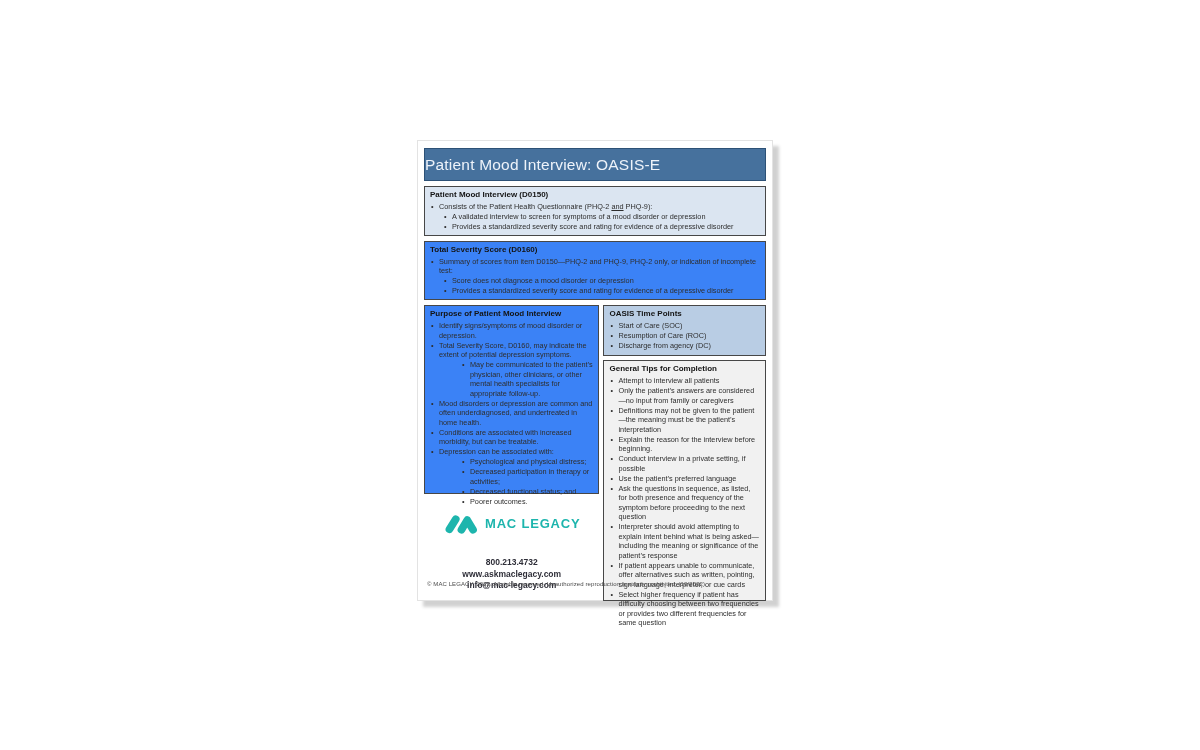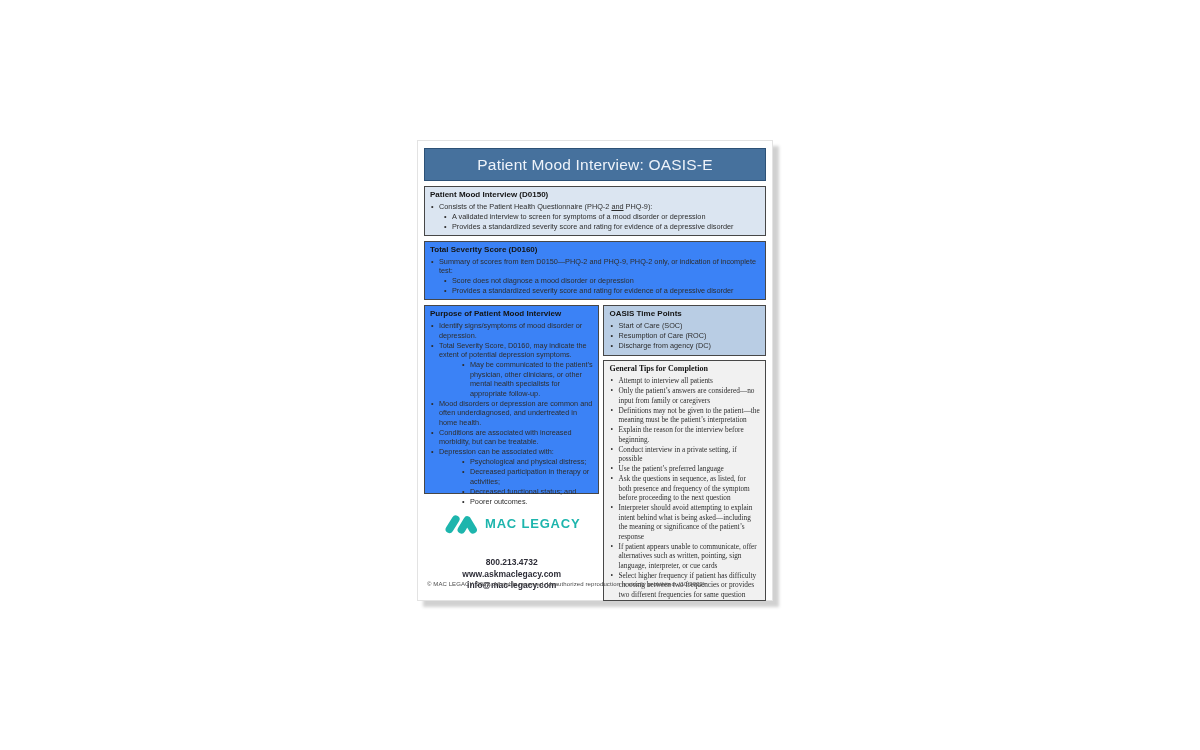--- a/index.html
+++ b/index.html
@@ -10,21 +10,21 @@
 
   .page {
     position:absolute; left:417px; top:140px; width:356px; height:461px;
     background:#ffffff; border:1px solid #e3e3e3;
     box-shadow:6px 6px 3px rgba(0,0,0,0.18);
     padding:7px 6px 0 6px;
   }
 
   .title-bar {
     height:33px; background:#46719d; border:1px solid #2d5176;
-    display:flex; align-items:center; justify-content:center;
+    display:flex; align-items:center; 
     color:#eef3fa; font-size:15.5px; letter-spacing:0.2px;
   }
 
   .box { border:1px solid #474747; background:#3b82f6; padding:2px 5px 3px 5px; }
   .box.blue   { background:#dbe5f1; }
   .box.medblue{ background:#b9cde4; }
   .box.gray   { background:#f1f1f1; }
 
   .box-header { font-weight:bold; text-align:left; font-size:8px; color:#141414;
                 margin:1px 0 2px 0; line-height:1.25; }
@@ -38,21 +38,21 @@
   ul.blist u { text-decoration:underline; }
 
   .section { margin-top:5px; }
 
   .cols { display:flex; margin-top:5px; align-items:flex-start; }
   .col-left  { width:176px; }
   .col-right { width:163px; margin-left:4px; }
 
   .purpose-box { height:189px; }
   .timepoints-box { height:51px; }
-  .tips-box { height:241px; margin-top:4px;font-family:Liberation Serif, serif; }
+  .tips-box { height:241px; margin-top:4px; }
 
   .logo-row { margin-top:17px; display:flex; align-items:center; justify-content:center; }
   .logo-mark { width:36px; height:25px; margin-right:6px; flex:0 0 auto; }
   .logo-text { font-size:13px; font-weight:bold; letter-spacing:0.8px; color:#1db5ad; }
 
   .contact { margin-top:21px; text-align:center; font-weight:bold;
              font-size:8.5px; line-height:1.35; color:#2e2e38; }
 
   .footer-note { position:absolute; left:9px; bottom:13px;
                  font-size:6px; color:#4a4a4a; letter-spacing:0.1px; }

